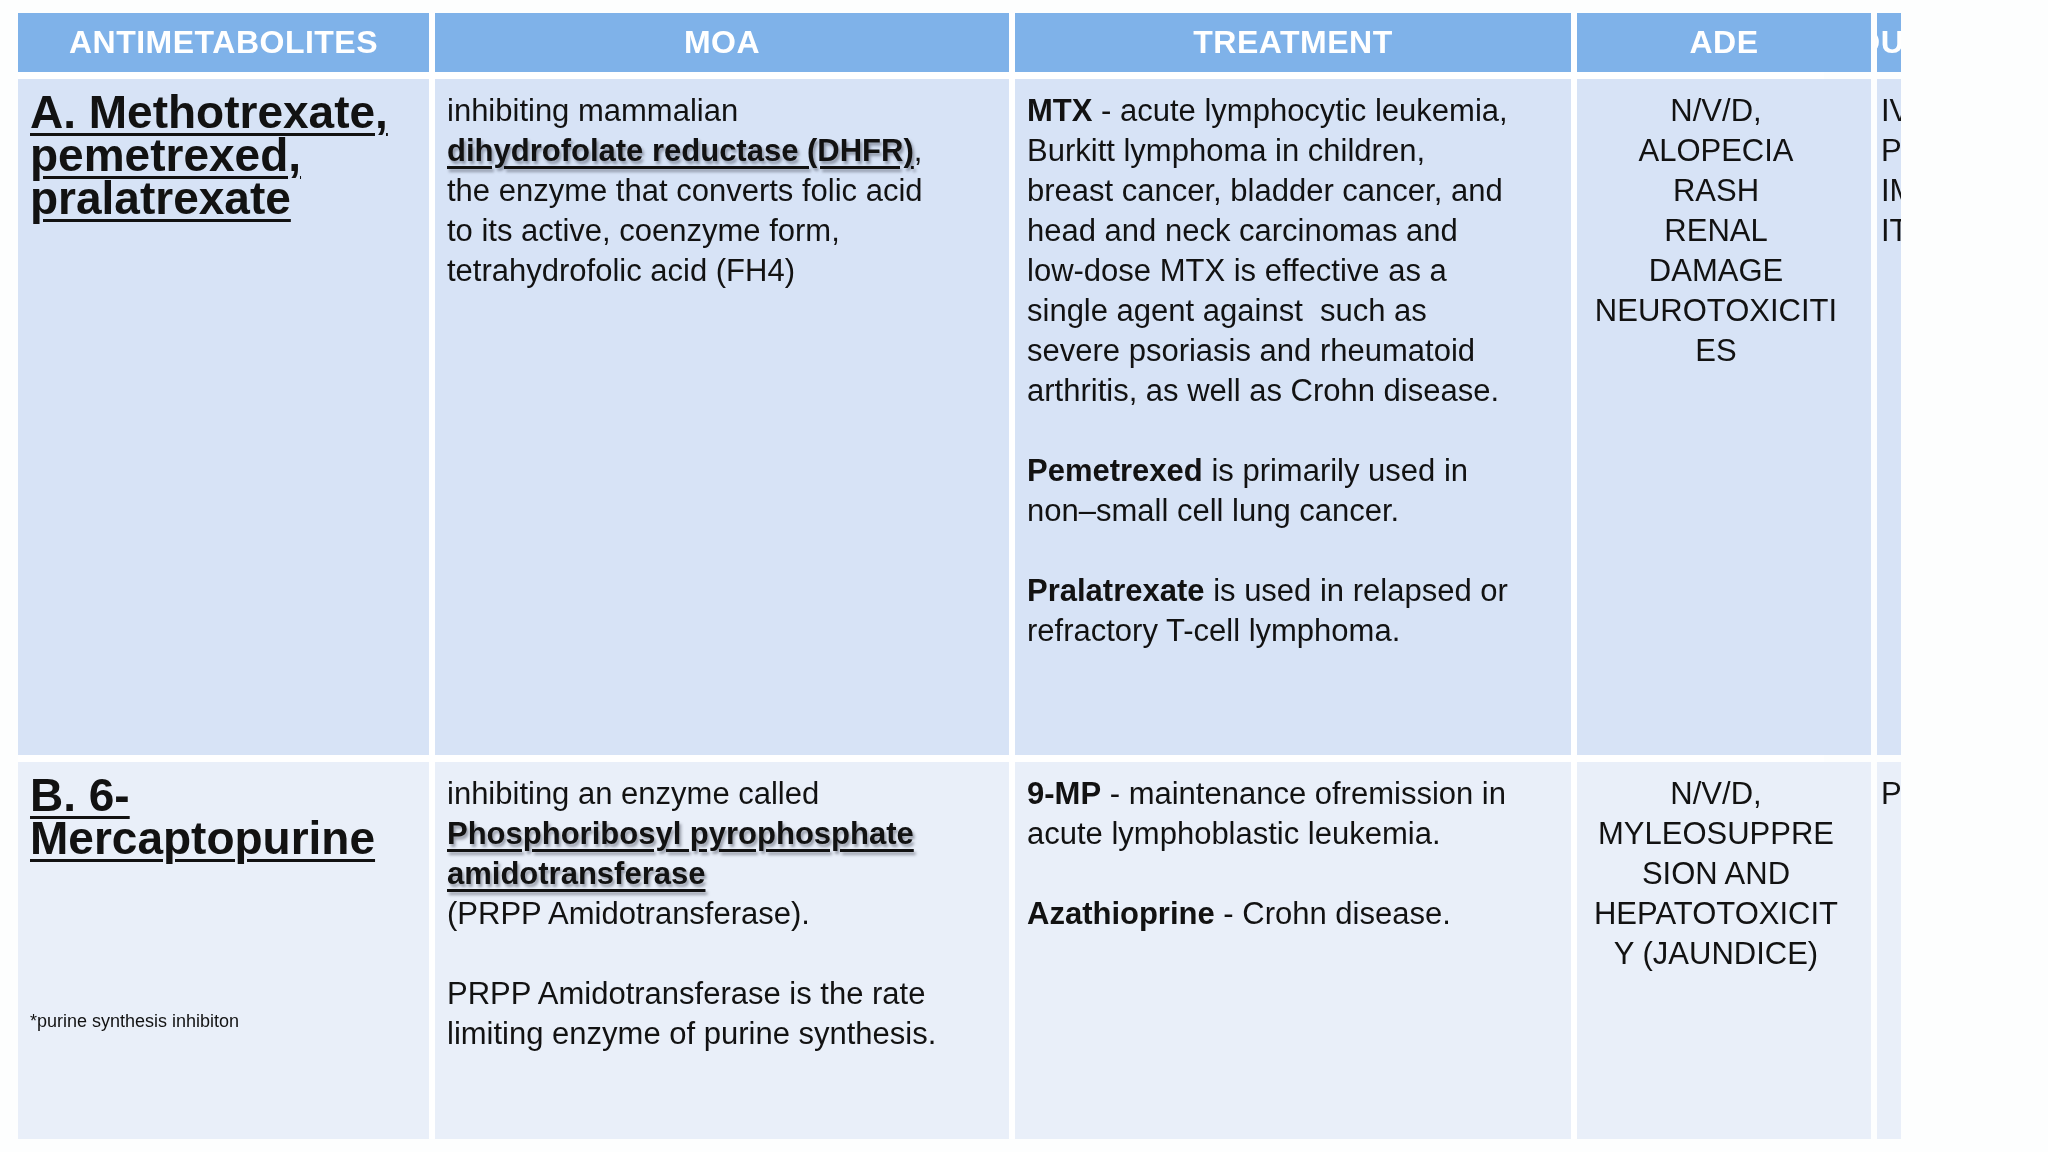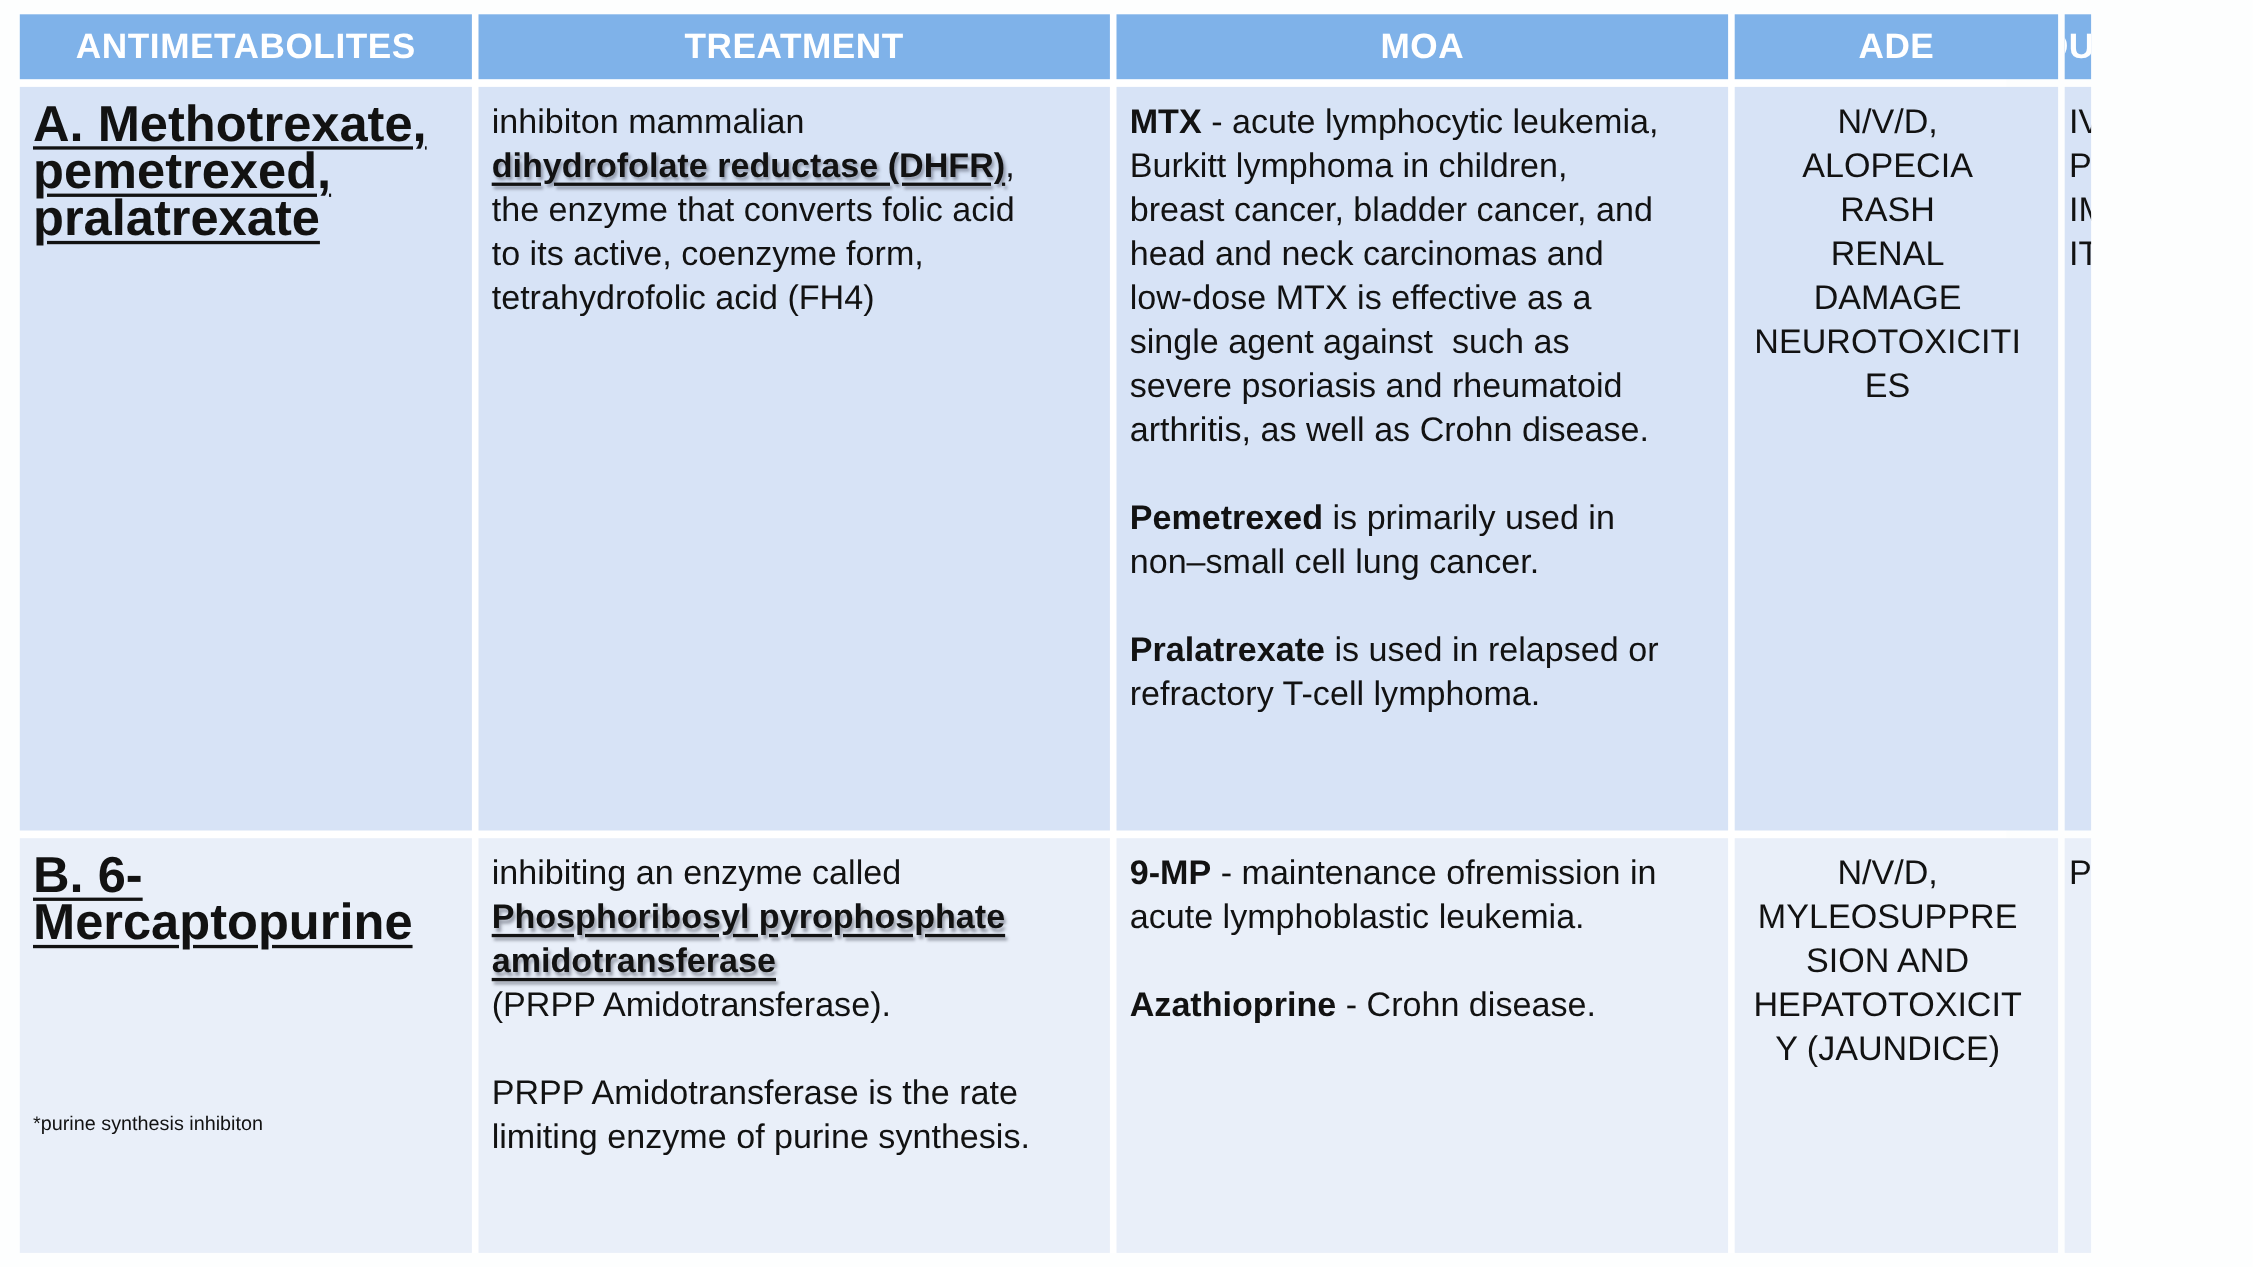--- a/index.html
+++ b/index.html
@@ -43,29 +43,29 @@
   .seg.u{text-decoration:underline;text-decoration-thickness:3px;text-underline-offset:5px;}
   .seg.sh{text-shadow:2px 3px 3px rgba(50,55,70,0.45);}
 </style>
 </head>
 <body>
 
 <div class="slide">
   <div class="drug-table">
 
     <div class="hcell">ANTIMETABOLITES</div>
+    <div class="hcell">MOA</div>
     <div class="hcell">TREATMENT</div>
-    <div class="hcell">MOA</div>
     <div class="hcell">ADE</div>
     <div class="hcell">ROUTE</div>
 
     <div class="cell row-a"><div class="block heading"><span class="seg b u">A. Methotrexate,
 pemetrexed,
 pralatrexate</span></div></div>
-    <div class="cell row-a"><div class="block body"><span class="seg">inhibiton mammalian
+    <div class="cell row-a"><div class="block body"><span class="seg">inhibiting mammalian
 </span><span class="seg b u sh">dihydrofolate reductase (DHFR)</span><span class="seg">,
 the enzyme that converts folic acid
 to its active, coenzyme form,
 tetrahydrofolic acid (FH4)</span></div></div>
     <div class="cell row-a"><div class="block body"><span class="seg b">MTX</span><span class="seg"> - acute lymphocytic leukemia,
 Burkitt lymphoma in children,
 breast cancer, bladder cancer, and
 head and neck carcinomas and
 low-dose MTX is effective as a
 single agent against  such as

